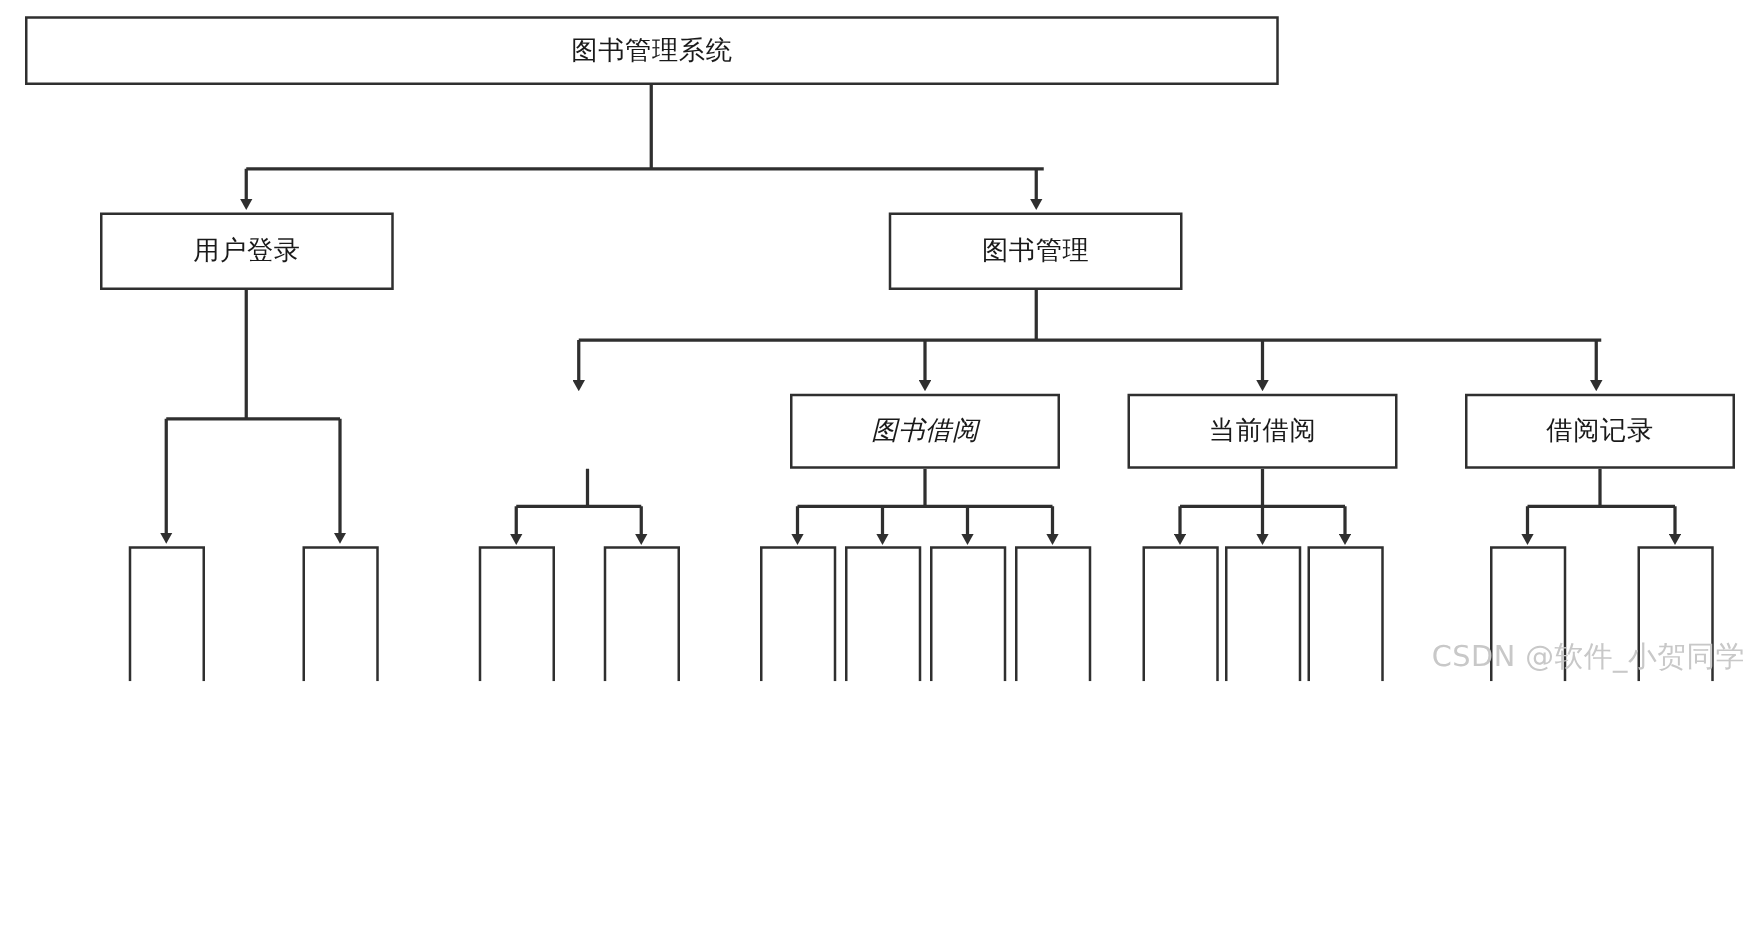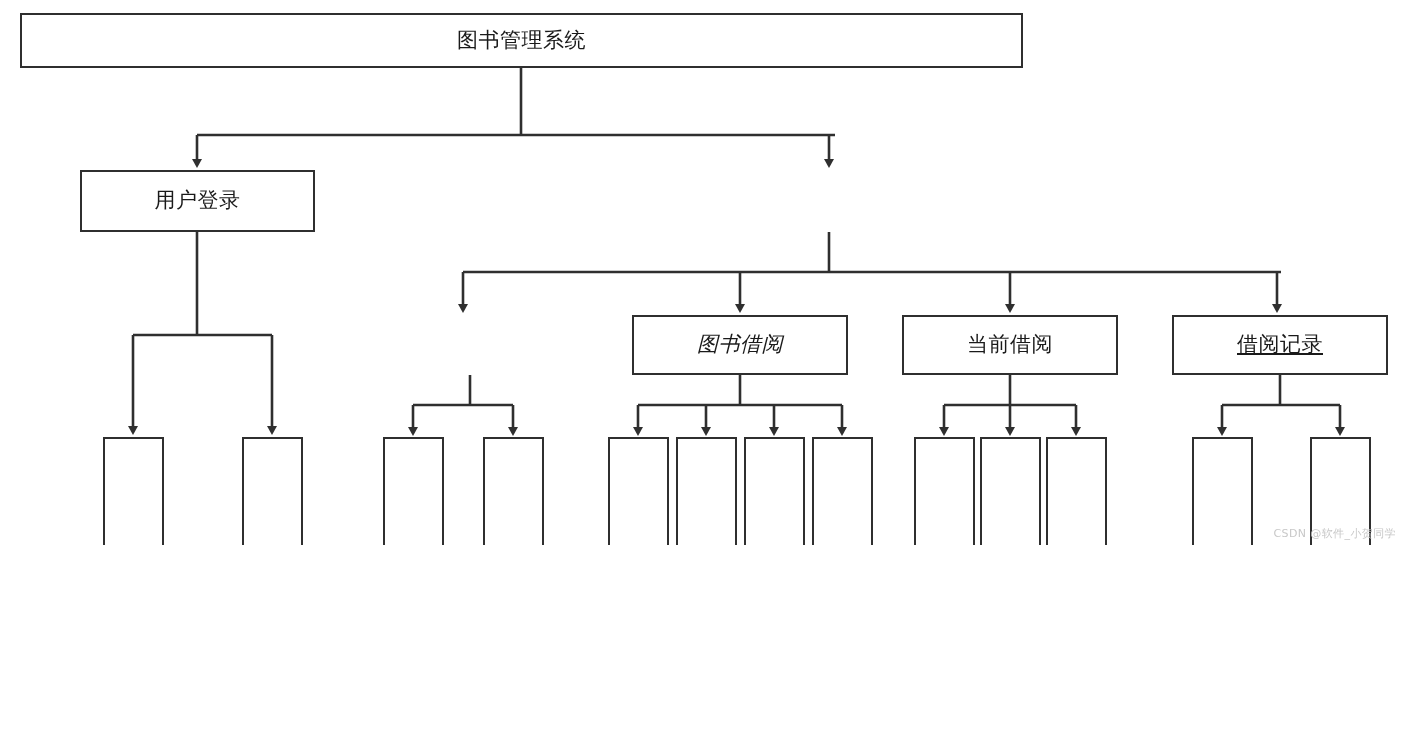--- a/index.html
+++ b/index.html
@@ -55,21 +55,21 @@
   }
   .node-v > span {
     writing-mode: vertical-rl;
     text-orientation: upright;
     display: block;
   }
   .watermark {
     position: absolute;
     right: 9px;
     bottom: 4px;
-    font-size: 11px;
+    font-size: 23px;
     color: #c8c8c8;
     white-space: nowrap;
     z-index: 3;
     letter-spacing: 0.4px;
   }
 </style>
 </head>
 <body>
 
 <div id="canvas">
@@ -124,28 +124,31 @@
     </g>
   </svg>
 
   <div class="node node-h" style="left:20px; top:13px; width:1003px; height:55px;">
     <span>图书管理系统</span>
   </div>
 
   <div class="node node-h" style="left:80px; top:170px; width:235px; height:62px;">
     <span>用户登录</span>
   </div>
+  <div class="node node-h" style="left:711px; top:170px; width:235px; height:62px;">
+    <span>图书管理</span>
+  </div>
 
   <div class="node node-h" style="left:632px; top:315px; width:216px; height:60px;font-style:italic;">
     <span>图书借阅</span>
   </div>
   <div class="node node-h" style="left:902px; top:315px; width:216px; height:60px;">
     <span>当前借阅</span>
   </div>
-  <div class="node node-h" style="left:1172px; top:315px; width:216px; height:60px;text-decoration:underline;">
+  <div class="node node-h" style="left:1172px; top:315px; width:216px; height:60px;">
     <span>借阅记录</span>
   </div>
 
   <div class="node node-v" style="left:103px; top:437px; width:61px; height:298px;">
     <span>用户登录</span>
   </div>
   <div class="node node-v" style="left:242px; top:437px; width:61px; height:298px;">
     <span>注销登录</span>
   </div>
 

